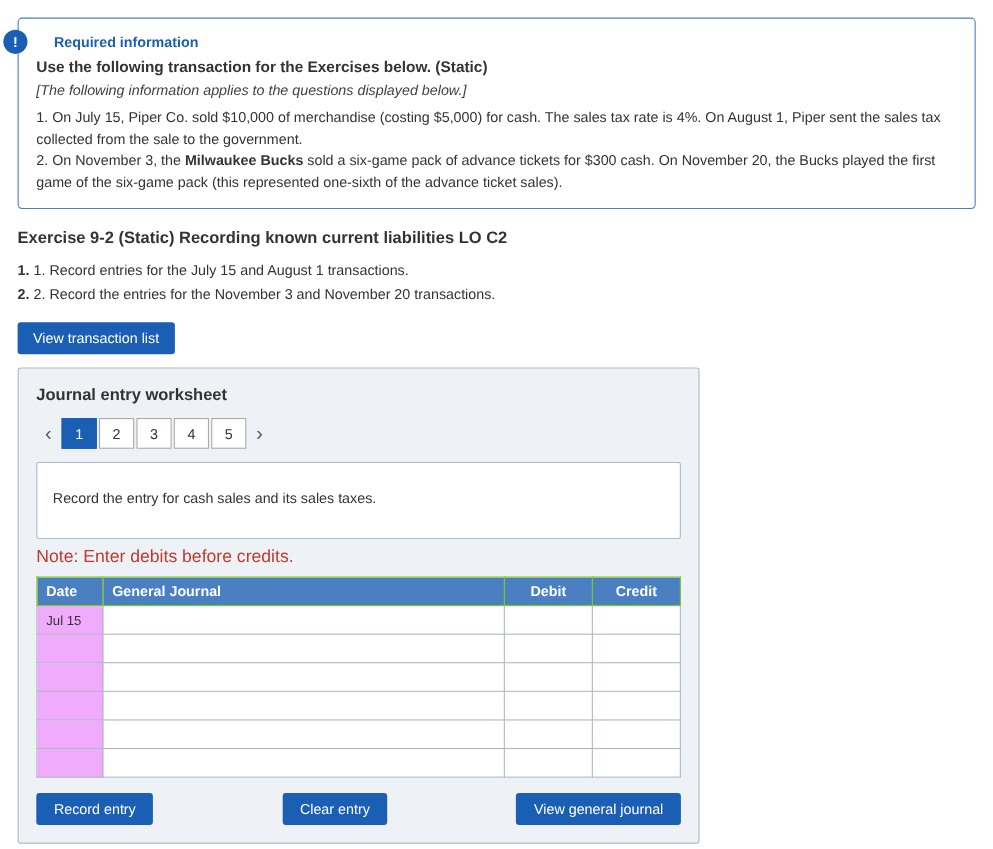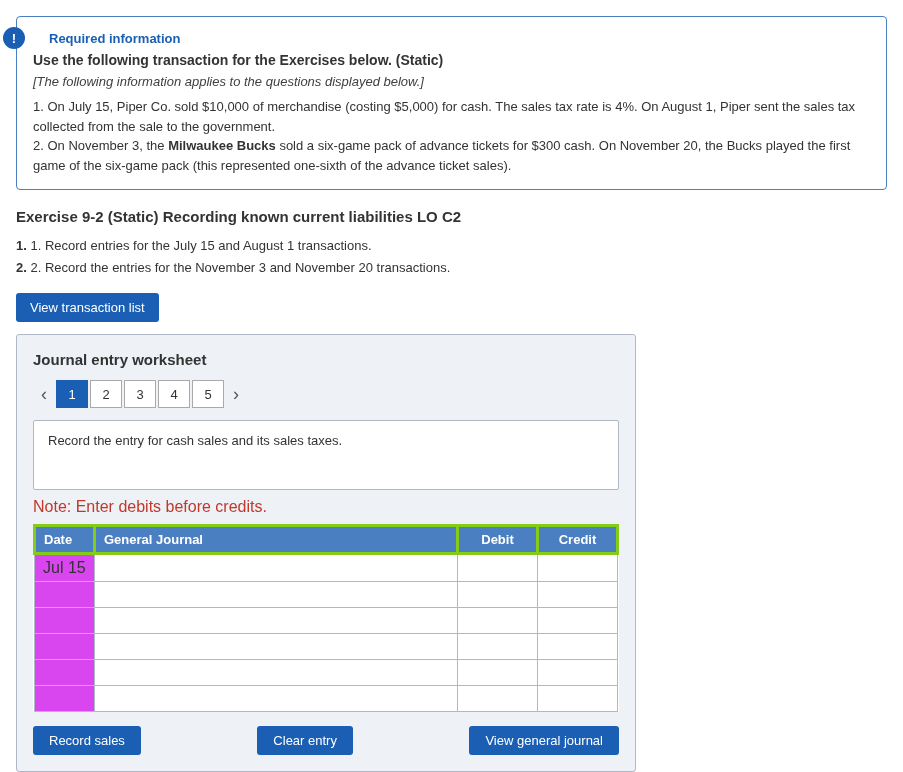--- a/index.html
+++ b/index.html
@@ -130,21 +130,21 @@
     .page-num.active {
       background: #1a5fb4;
       color: white;
       border-color: #1a5fb4;
     }
 
     
     .instruction-box {
       border: 1px solid #b0b8c8;
       background: #fff;
-      padding: 12px 14px;
+      padding: 24px 14px;
       font-size: 13px;
       margin-bottom: 8px;
       min-height: 70px;
       border-radius: 2px;
     }
 
     
     .note-text {
       color: #c0392b;
       font-size: 16px;
@@ -155,36 +155,36 @@
     .journal-table {
       width: 100%;
       border-collapse: collapse;
       font-size: 13px;
       background: #fff;
     }
     .journal-table thead tr th {
       background: #4a7fc1;
       color: white;
       padding: 5px 8px;
-      border: 3px solid #84cc16;
+      border: 1px solid #84cc16;
       font-weight: 600;
       text-align: left;
     }
     .journal-table thead tr th.center { text-align: center; }
     .journal-table tbody tr td {
       border: 1px solid #b0b8c8;
       padding: 0;
       height: 26px;
     }
     .journal-table tbody tr td.date-cell {
       padding: 4px 8px;
-      font-size: 16px;
+      font-size: 12px;
       white-space: nowrap;
       width: 60px;
-      background: #d946ef;
+      background: #f0abfc;
     }
     .journal-table tbody tr td input {
       width: 100%;
       height: 100%;
       border: none;
       outline: none;
       padding: 2px 6px;
       font-size: 13px;
       background: transparent;
     }
@@ -306,20 +306,20 @@
       <tr>
         <td class="date-cell"></td>
         <td><input type="text" style=""></td>
         <td class="debit-cell"><input type="text" style=""></td>
         <td class="credit-cell"><input type="text" style=""></td>
       </tr>
     </tbody>
   </table>
 
   <div class="bottom-buttons">
-    <button class="btn-action">Record sales</button>
+    <button class="btn-action">Record entry</button>
     <button class="btn-action">Clear entry</button>
     <button class="btn-action">View general journal</button>
   </div>
 </div>
 
 
 
 
 </body></html>

